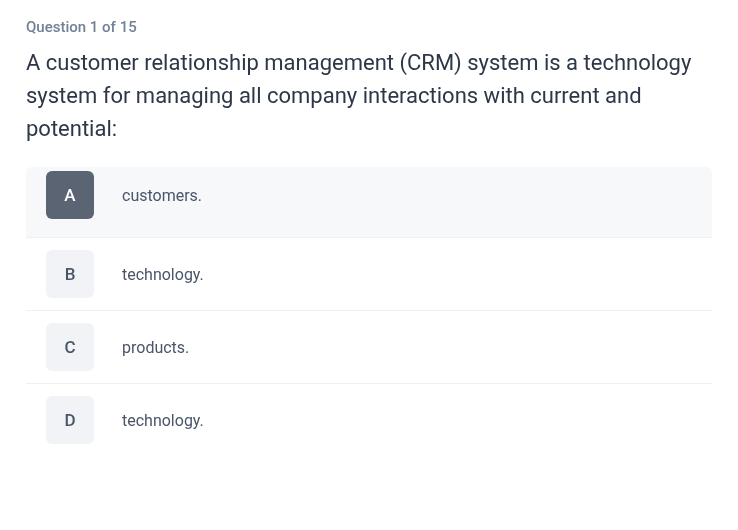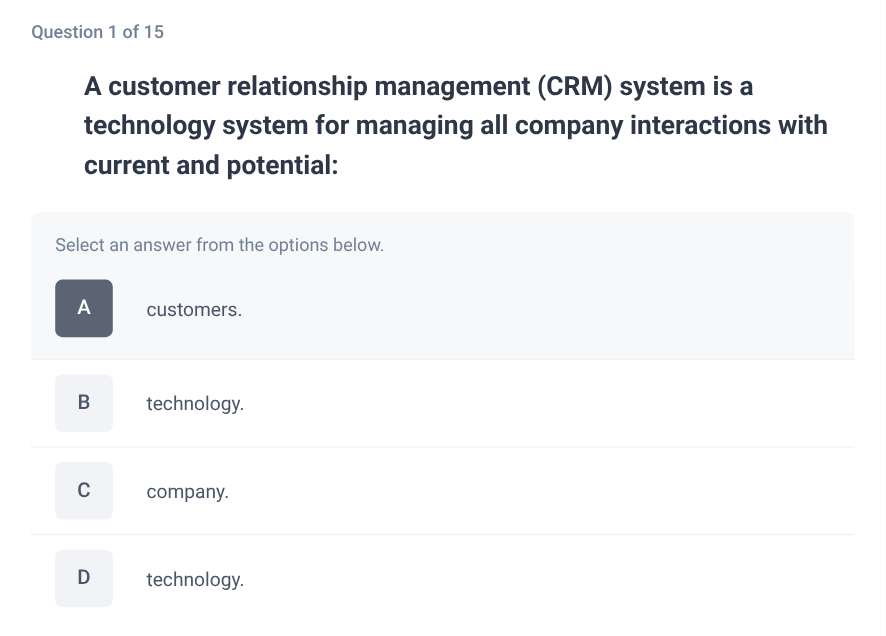--- a/index.html
+++ b/index.html
@@ -12,29 +12,28 @@
       background: #ffffff;
       width: 738px;
       height: 530px;
       padding: 18px 26px;
       color: #2d3748;
     }
     .question-number {
       font-size: 15px;
       color: #718096;
       font-weight: 500;
-      margin-bottom: 20px;
+      margin-bottom: 10px;
     }
     .question-text {
       font-size: 22px;
-      font-weight: 700;
+      font-weight: 400;
       color: #2d3748;
       line-height: 1.5;
       margin-bottom: 22px;
-      margin-left: 44px;
     }
     .answer-panel {
       background: #f7f8fa;
       border-radius: 6px;
       overflow: hidden;
     }
     .instruction {
       font-size: 15px;
       color: #718096;
       padding: 18px 20px 16px 20px;
@@ -77,34 +76,33 @@
     }
   </style>
 </head>
 <body>
 
 <div class="question-number">Question 1 of 15</div>
 
 <div class="question-text">A customer relationship management (CRM) system is a technology system for managing all company interactions with current and potential:</div>
 
 <div class="answer-panel">
-  <div class="instruction">Select an answer from the options below.</div>
 
   <div class="option-row first">
     <div class="option-letter selected">A</div>
     <div class="option-text">customers.</div>
   </div>
 
   <div class="option-row">
     <div class="option-letter">B</div>
     <div class="option-text">technology.</div>
   </div>
 
   <div class="option-row">
     <div class="option-letter">C</div>
-    <div class="option-text">company.</div>
+    <div class="option-text">products.</div>
   </div>
 
   <div class="option-row">
     <div class="option-letter">D</div>
     <div class="option-text">technology.</div>
   </div>
 </div>
 
 </body></html>

